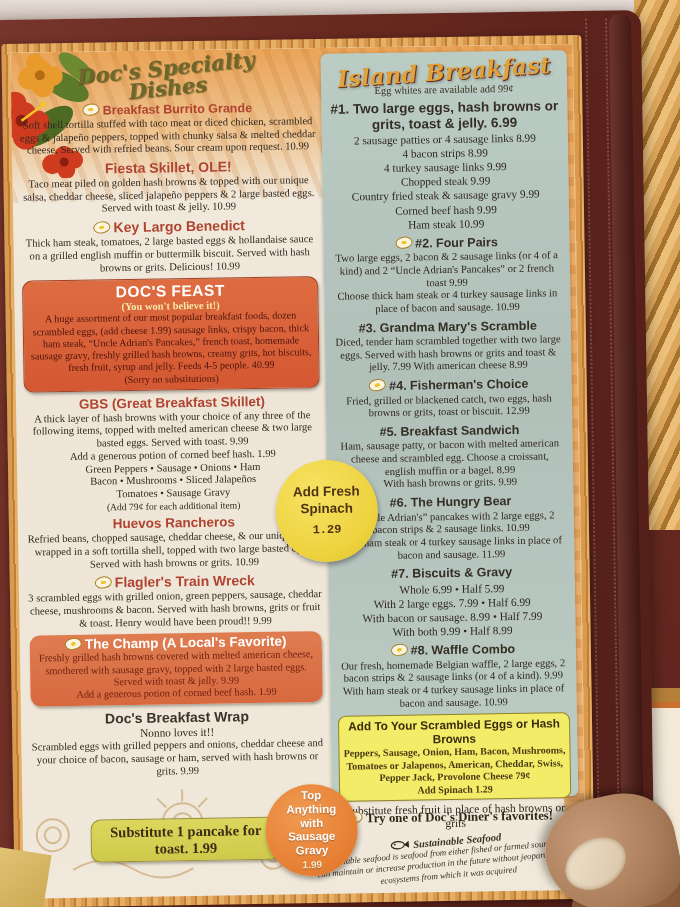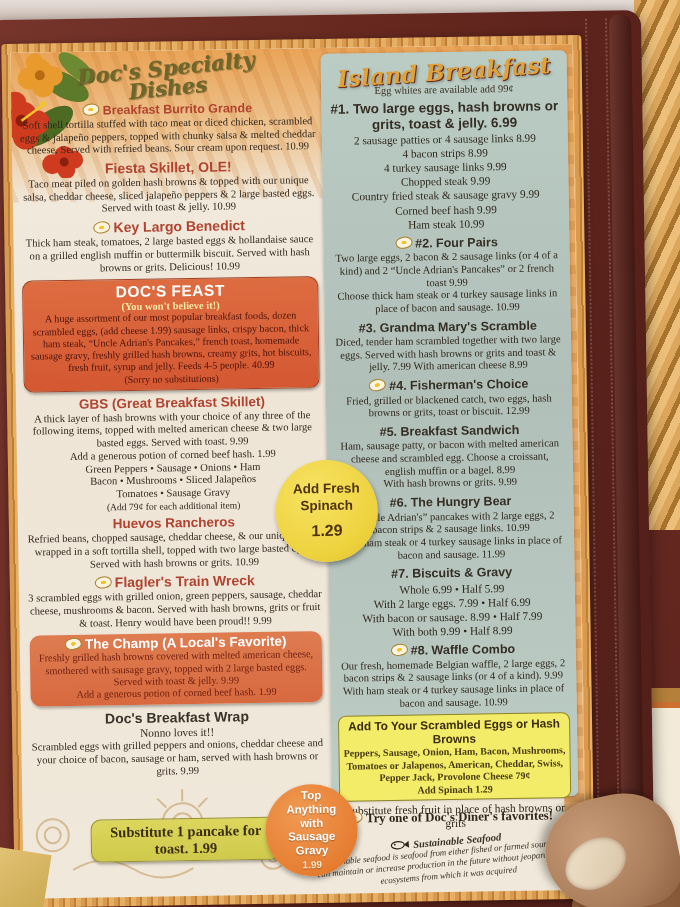--- a/index.html
+++ b/index.html
@@ -78,21 +78,21 @@
   .pancake-box{position:absolute;left:68px;top:768px;width:184px;z-index:4;
     background:linear-gradient(180deg,#dcd65d,#cfc94b);border:1px solid #9a922e;border-radius:10px;
     padding:4px 2px;text-align:center;font-weight:bold;font-size:14.5px;line-height:1.15;color:#3c2e14;
     box-shadow:1px 2px 3px rgba(0,0,0,.3);}
   
   .badge-spinach{position:absolute;left:258px;top:412px;width:102px;height:102px;border-radius:50%;z-index:6;
     background:radial-gradient(circle at 38% 32%,#f7e263,#eed33f 65%,#ddc02a);
     box-shadow:1px 3px 5px rgba(0,0,0,.35);
     display:flex;flex-direction:column;align-items:center;justify-content:center;
     font-family:"Liberation Sans",sans-serif;font-weight:bold;font-size:13.5px;line-height:1.25;color:#4f3413;text-align:center;}
-  .badge-spinach .price{font-size:16px;margin-top:6px;}
+  .badge-spinach .price{font-size:12px;margin-top:6px;font-family:Liberation Mono, monospace;}
   .badge-gravy{position:absolute;left:243px;top:736px;width:92px;height:92px;border-radius:50%;z-index:7;
     background:radial-gradient(circle at 38% 32%,#f09a52,#e67e32 70%,#d86f26);
     box-shadow:1px 3px 5px rgba(0,0,0,.35);
     display:flex;flex-direction:column;align-items:center;justify-content:center;
     font-family:"Liberation Sans",sans-serif;font-weight:bold;font-size:11.5px;line-height:1.2;color:#fff;text-align:center;
     text-shadow:0 1px 1px rgba(0,0,0,.3);}
   .badge-gravy .price{font-size:10px;color:#f9e8c9;margin-top:1px;}
   
   .favorites{position:absolute;left:298px;top:764px;width:258px;text-align:center;z-index:3;
     font-weight:bold;font-size:12.8px;color:#2e2519;}

